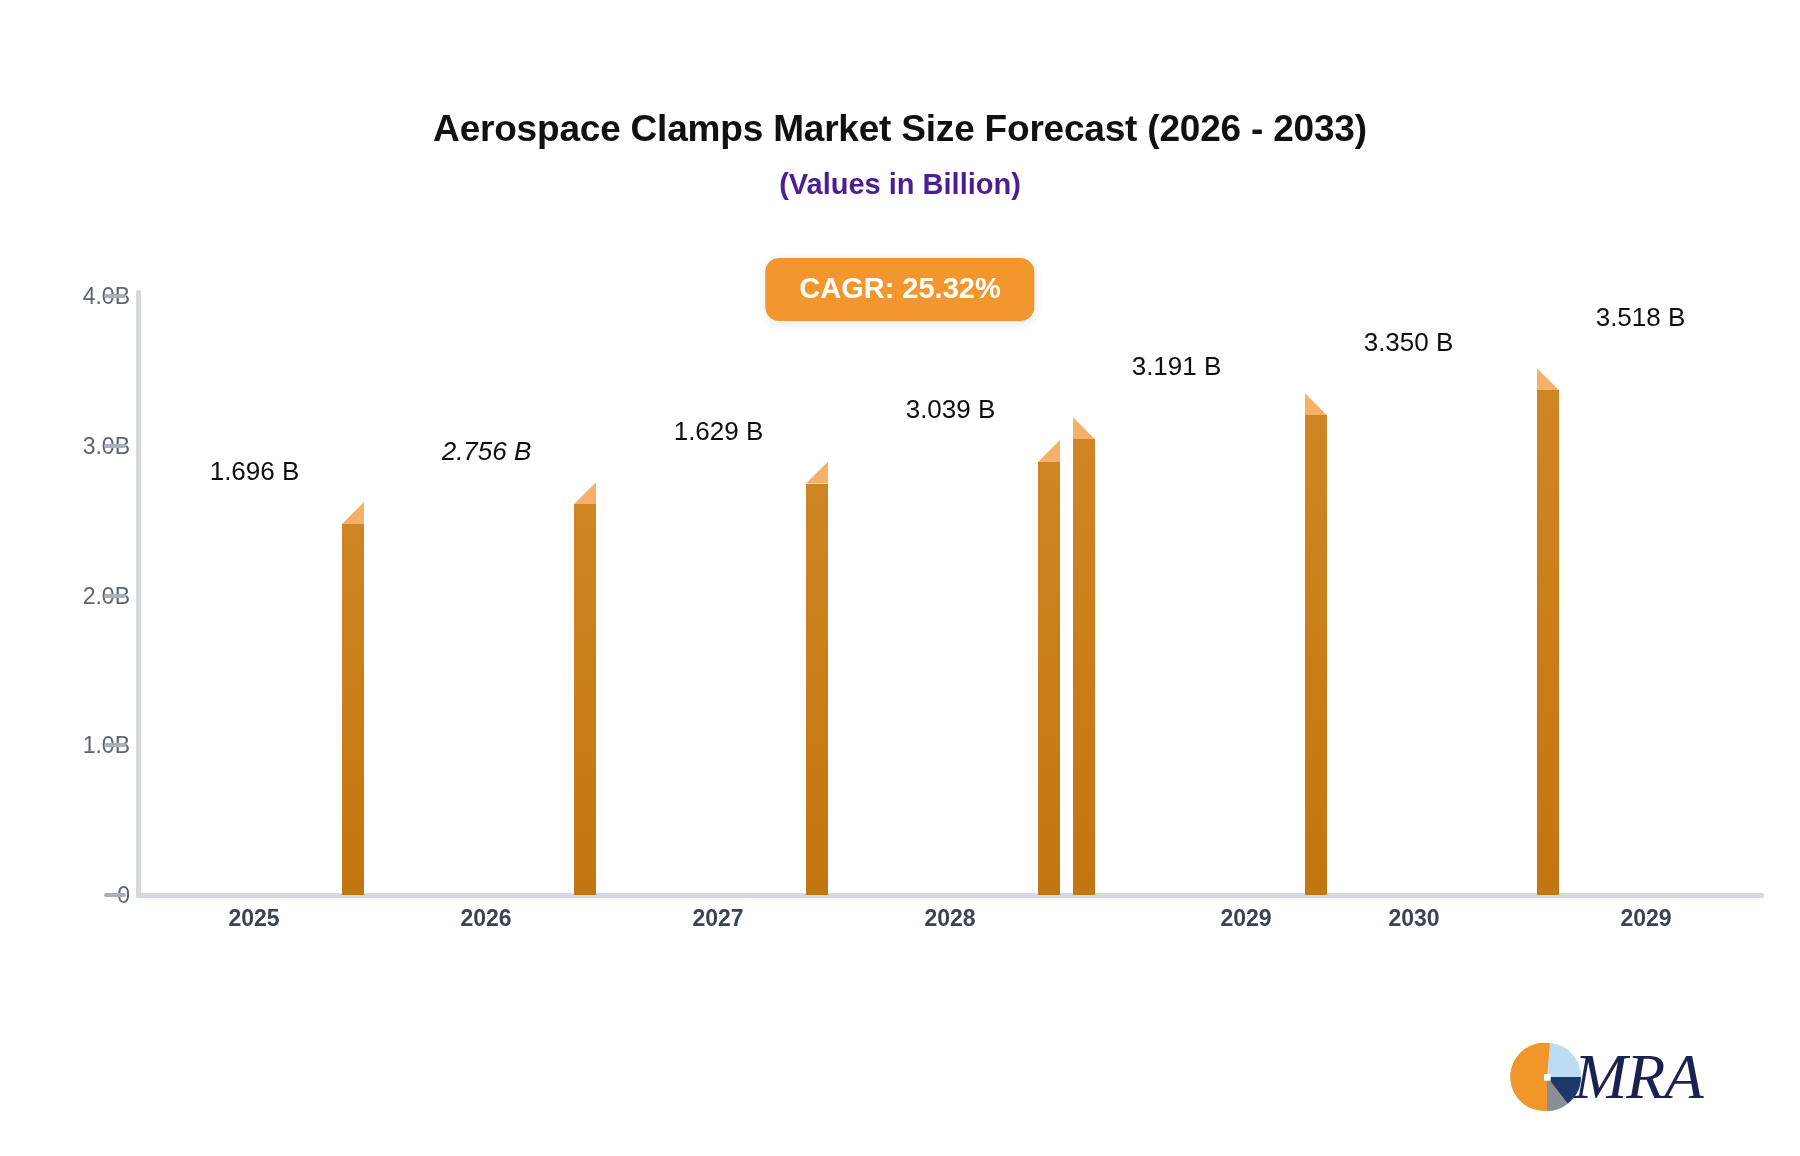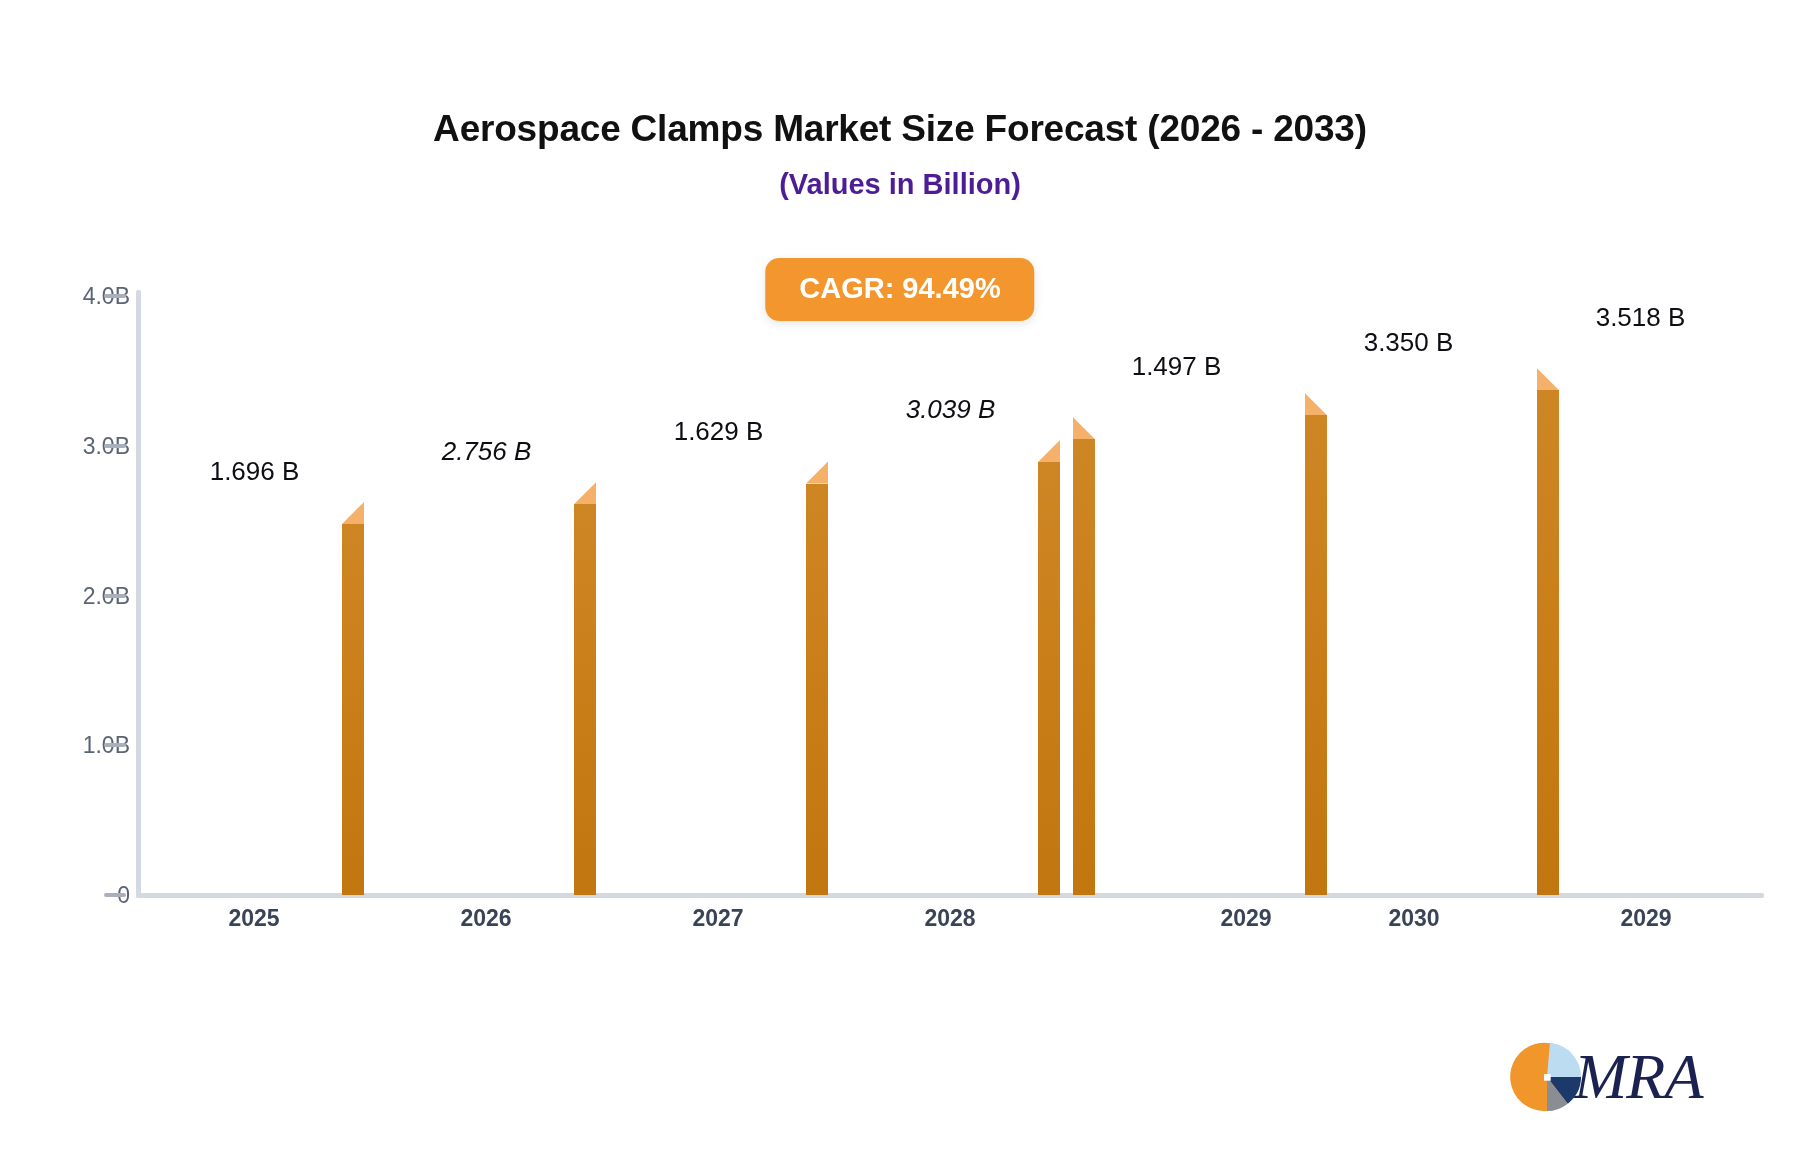--- a/index.html
+++ b/index.html
@@ -101,21 +101,21 @@
   }
 </style>
 </head>
 <body>
 
 <div class="page">
 
   <div class="title">Aerospace Clamps Market Size Forecast (2026 - 2033)</div>
   <div class="subtitle">(Values in Billion)</div>
 
-  <div class="cagr-badge">CAGR: 94.49%</div>
+  <div class="cagr-badge">CAGR: 25.32%</div>
 
   <div class="plot" id="plot-area">
     <div class="y-axis-line"></div>
     <div class="x-axis-line"></div>
     <div id="y-ticks">
         <div class="y-tick-row" style="top: 895px;">
           <div class="y-tick-label" style="top: 0px;">0</div>
           <div class="y-tick-mark" style="top: 0px;"></div>
         </div>
         <div class="y-tick-row" style="top: 745.25px;">
@@ -177,22 +177,22 @@
         <div class="x-tick-label" style="left: 416px; width: 140px;">2026</div>
         <div class="x-tick-label" style="left: 648px; width: 140px;">2027</div>
         <div class="x-tick-label" style="left: 880px; width: 140px;">2028</div>
         <div class="x-tick-label" style="left: 1176px; width: 140px;">2029</div>
         <div class="x-tick-label" style="left: 1344px; width: 140px;">2030</div>
         <div class="x-tick-label" style="left: 1576px; width: 140px;">2029</div>
       </div>
   <div class="bar-value" style="width: 255px; left: 127px; top: 455.906px;">1.696 B</div>
       <div class="bar-value" style="width: 255px; left: 359px; top: 436.289px; font-style: italic;">2.756 B</div>
       <div class="bar-value" style="width: 255px; left: 591px; top: 415.623px;">1.629 B</div>
-      <div class="bar-value" style="width: 255px; left: 823px; top: 393.91px; font-style: italic;">3.039 B</div>
-      <div class="bar-value" style="width: 255px; left: 1049px; top: 351.148px;">1.497 B</div>
+      <div class="bar-value" style="width: 255px; left: 823px; top: 393.91px;">3.039 B</div>
+      <div class="bar-value" style="width: 255px; left: 1049px; top: 351.148px;">3.191 B</div>
       <div class="bar-value" style="width: 255px; left: 1281px; top: 327.337px;">3.350 B</div>
       <div class="bar-value" style="width: 255px; left: 1513px; top: 302.18px;">3.518 B</div>
     </div>
 
   <div class="logo">
     <div class="logo-mark">
       <svg viewBox="0 0 100 100" width="74" height="74" aria-hidden="true">
         <path d="M50 50 L50 4 A46 46 0 1 0 86 73 Z" fill="#F0962B"></path>
         <path d="M50 50 L50 4 A46 46 0 0 1 93 38 Z" fill="#F0962B"></path>
         <path d="M50 50 L96 50 A46 46 0 0 0 54 4 Z" fill="#BCDCF2"></path>

